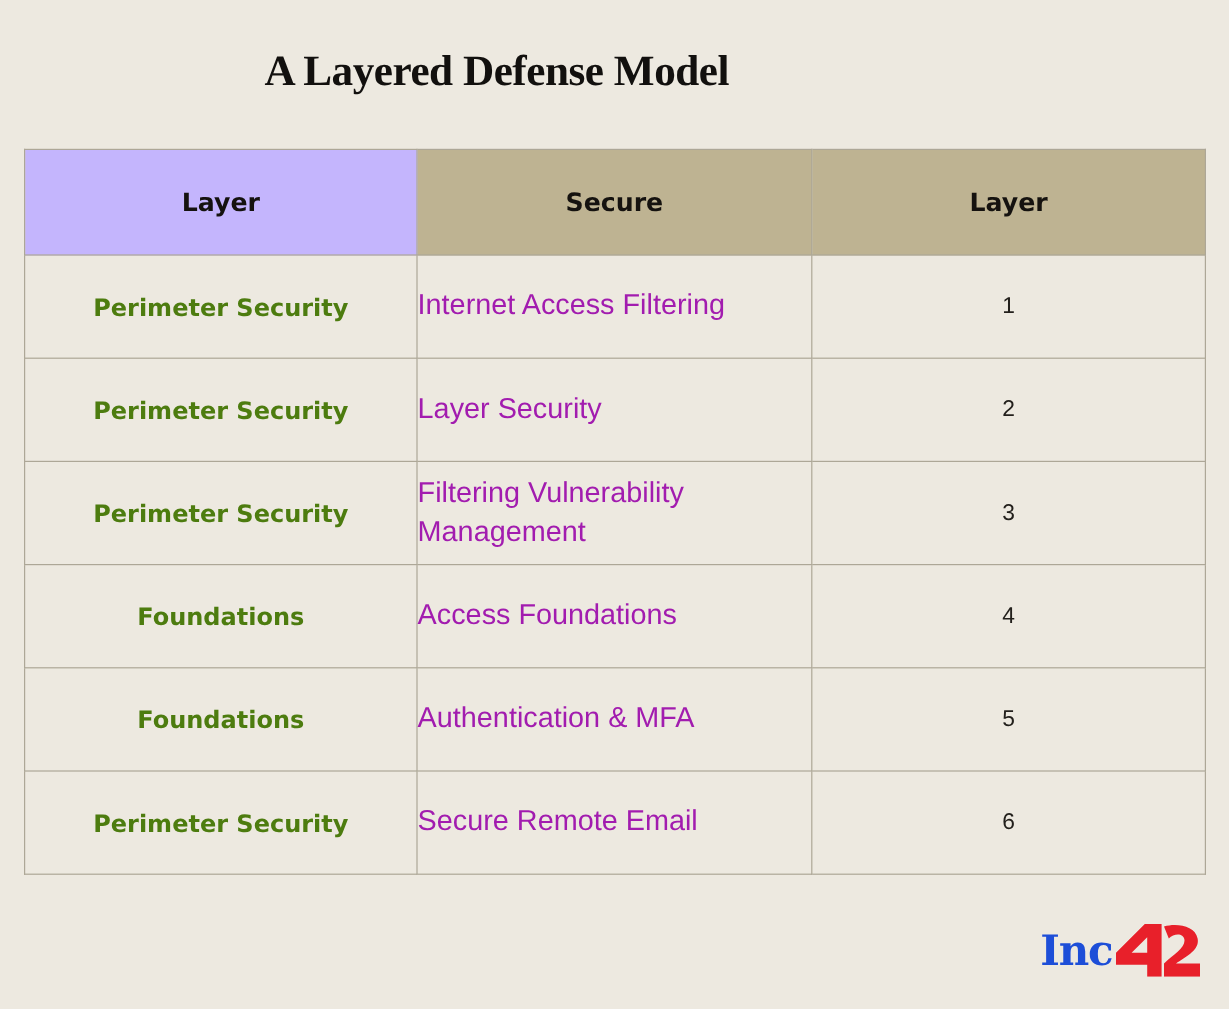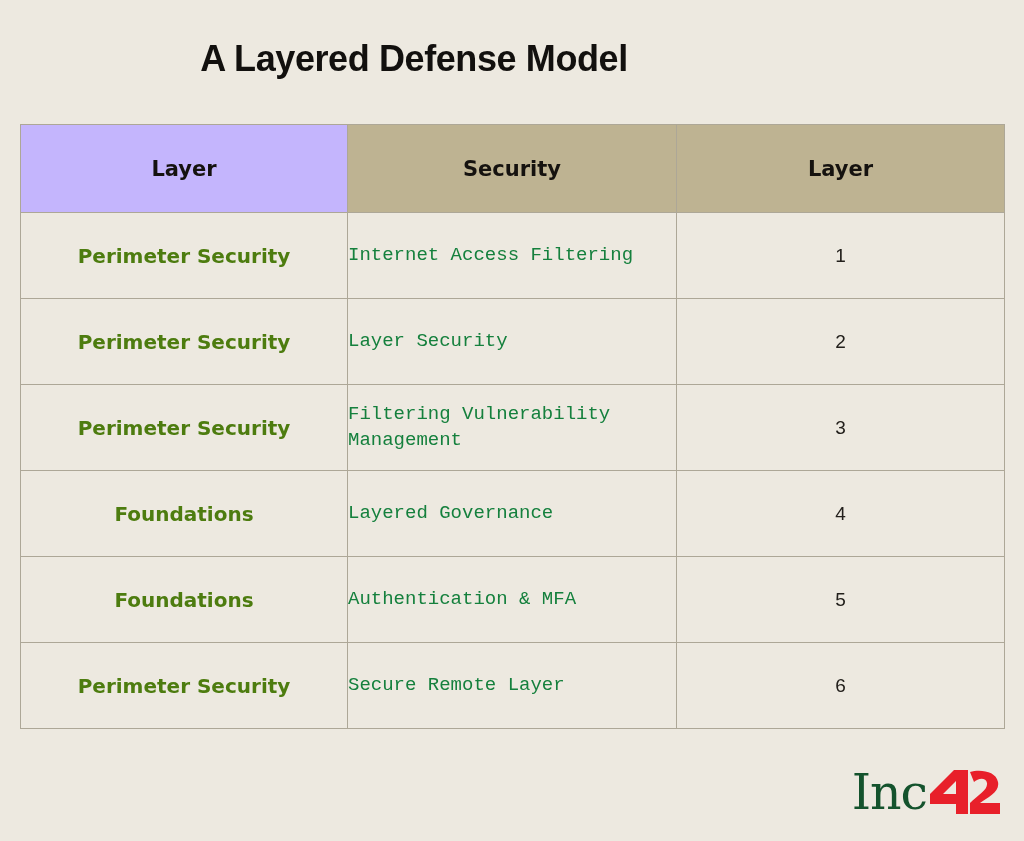--- a/index.html
+++ b/index.html
@@ -19,21 +19,21 @@
   .page-title {
     position: absolute;
     top: 38px;
     left: 0;
     width: 828px;
     text-align: center;
     font-size: 36px;
     font-weight: bold;
     color: #12100E;
     letter-spacing: -0.4px;
-    font-family: Liberation Sans, sans-serif;
+    font-family: Liberation Serif, serif;
   }
 
   
   .table-wrap {
     position: absolute;
     left: 20px;
     top: 124px;
     width: 984px;
   }
   table.defense-table {
@@ -83,48 +83,48 @@
   .cell-layer {
     text-align: center;
     font-size: 20px;
     font-weight: bold;
     color: #4d7c0f;
     font-family: "DejaVu Sans", "Liberation Sans", sans-serif;
     padding: 6px 10px;
   }
   .cell-control {
     text-align: left;
-    font-size: 19px;
-    color: #15803d;
+    font-size: 24px;
+    color: #a21caf;
     padding: 6px 14px 6px 45px;
     line-height: 1.35;
-    font-family: Liberation Mono, monospace;
+    font-family: Liberation Sans, sans-serif;
   }
   .cell-rank {
     text-align: center;
     font-size: 19px;
     color: #23201C;
     padding: 6px 10px;
     font-family: "Liberation Sans", sans-serif;
   }
 
   
   .brand-logo {
     position: absolute;
     right: 22px;
     bottom: 26px;
     display: flex;
     align-items: center;
     height: 46px;
   }
   .brand-inc {
     font-family: "DejaVu Serif", "Liberation Serif", serif;
-    font-size: 49px;
-    font-weight: normal;
-    color: #14532d;
+    font-size: 35px;
+    font-weight: bold;
+    color: #1d4ed8;
     letter-spacing: -1px;
     line-height: 1;
   }
   .brand-42 {
     margin-left: 3px;
     line-height: 0;
   }
 </style>
 </head>
 <body>
@@ -134,21 +134,21 @@
 <div class="table-wrap">
   <table class="defense-table">
     <colgroup>
       <col class="col-layer">
       <col class="col-control">
       <col class="col-rank">
     </colgroup>
     <thead>
       <tr>
         <th class="th-layer">Layer</th>
-        <th class="th-control">Security</th>
+        <th class="th-control">Secure</th>
         <th class="th-rank">Layer</th>
       </tr>
     </thead>
     <tbody>
       <tr>
         <td class="cell-layer">Perimeter Security</td>
         <td class="cell-control">Internet Access Filtering</td>
         <td class="cell-rank">1</td>
       </tr>
       <tr>
@@ -156,31 +156,31 @@
         <td class="cell-control">Layer Security</td>
         <td class="cell-rank">2</td>
       </tr>
       <tr>
         <td class="cell-layer">Perimeter Security</td>
         <td class="cell-control">Filtering Vulnerability Management</td>
         <td class="cell-rank">3</td>
       </tr>
       <tr>
         <td class="cell-layer">Foundations</td>
-        <td class="cell-control">Layered Governance</td>
+        <td class="cell-control">Access Foundations</td>
         <td class="cell-rank">4</td>
       </tr>
       <tr>
         <td class="cell-layer">Foundations</td>
         <td class="cell-control">Authentication &amp; MFA</td>
         <td class="cell-rank">5</td>
       </tr>
       <tr>
         <td class="cell-layer">Perimeter Security</td>
-        <td class="cell-control">Secure Remote Layer</td>
+        <td class="cell-control">Secure Remote Email</td>
         <td class="cell-rank">6</td>
       </tr>
     </tbody>
   </table>
 </div>
 
 <div class="brand-logo">
   <span class="brand-inc">Inc</span>
   <span class="brand-42">
     <svg width="72" height="44" viewBox="0 0 72 44">

